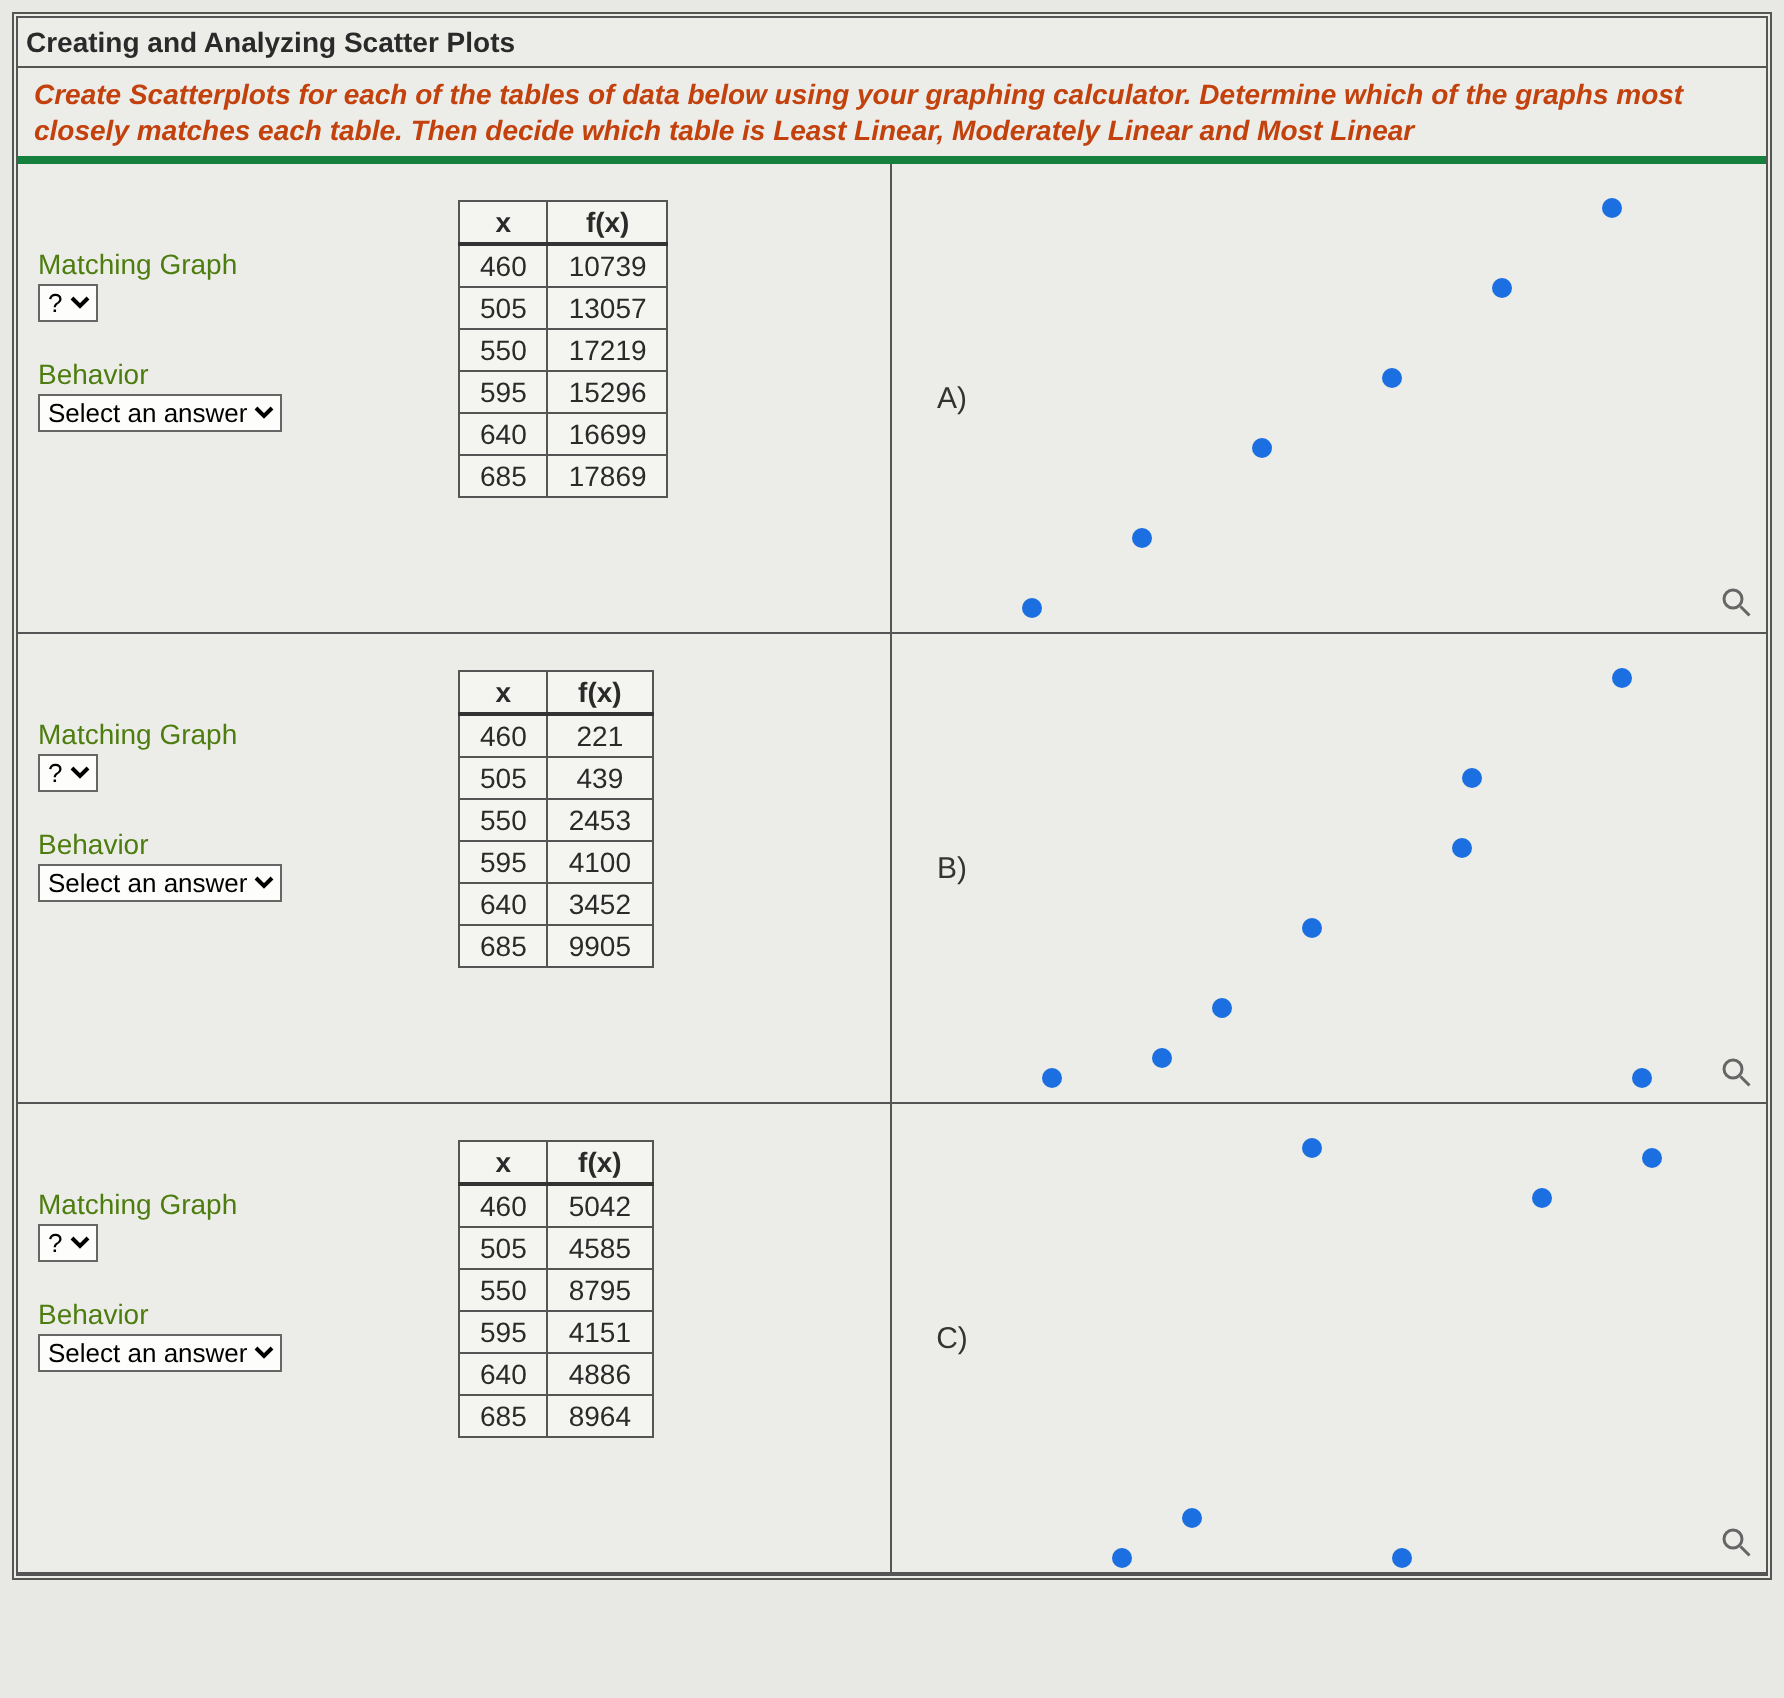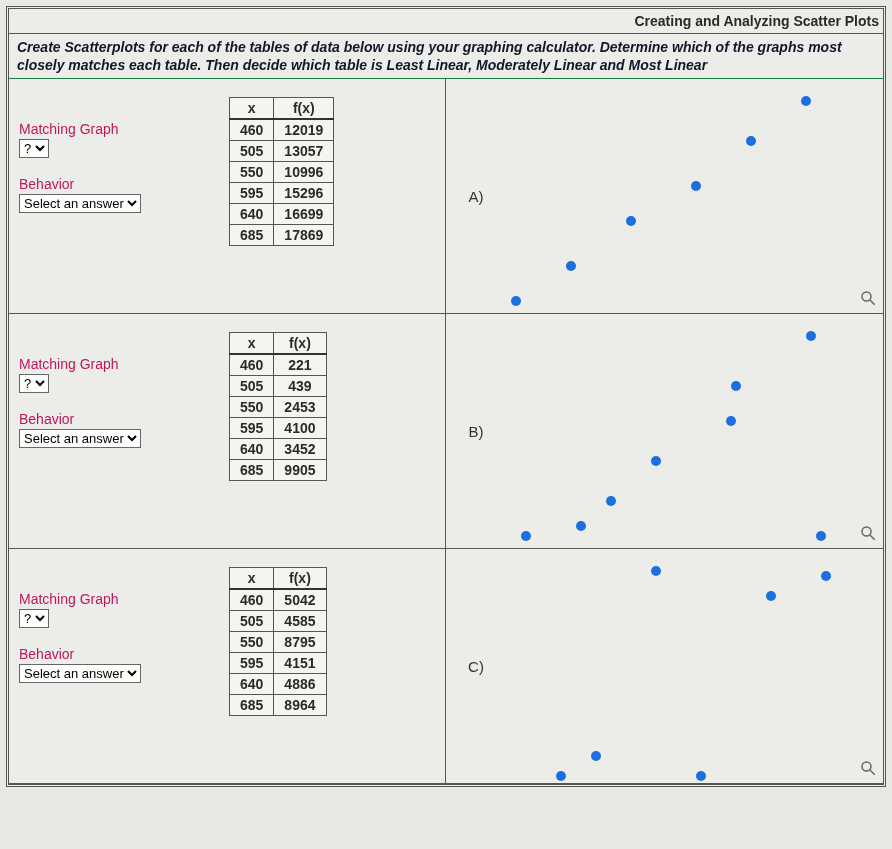--- a/index.html
+++ b/index.html
@@ -11,72 +11,72 @@
     background: #e8e8e4;
     color: #2a2a2a;
     width: 892px;
   }
   .outer {
     border: 3px double #555;
     background: #ecece8;
   }
   .title-cell {
     border-bottom: 1px solid #555;
-    text-align: right;
+    text-align: left;
     font-weight: bold;
     padding: 4px;
   }
   .instructions {
-    border-bottom: 1px solid #15803d;
+    border-bottom: 4px solid #15803d;
     padding: 4px 8px;
     font-style: italic;
     font-weight: bold;
-    color: #0f172a;
+    color: #c2410c;
     line-height: 1.3;
   }
   .grid {
     display: grid;
     grid-template-columns: 1fr 1fr;
   }
   .cell {
     border-bottom: 1px solid #555;
     padding: 12px 10px;
     position: relative;
     min-height: 230px;
   }
   .cell-left { border-right: 1px solid #555; }
   .controls {
     float: left;
     width: 190px;
     padding-top: 30px;
   }
   .controls .label {
     font-size: 14px;
-    color: #be185d;
+    color: #4d7c0f;
     margin-bottom: 2px;
   }
   .controls select {
     font-size: 13px;
     border: 1px solid #666;
     background: #fdfdfb;
     margin-bottom: 18px;
   }
   .data-table {
     float: left;
     border-collapse: collapse;
     margin-left: 20px;
     margin-top: 6px;
     background: #f4f4f0;
   }
   .data-table th, .data-table td {
     border: 1px solid #555;
     padding: 2px 10px;
     text-align: center;
     font-size: 14px;
-    font-weight: bold;
+    font-weight: normal;
   }
   .data-table th {
     font-weight: bold;
     border-bottom: 2px solid #333;
   }
   .plot-cell {
     display: flex;
     align-items: center;
   }
   .plot-label {
@@ -131,29 +131,29 @@
       <table class="data-table">
         <thead>
             <tr>
           <th>x</th>
           <th>f(x)</th>
         </tr>
           </thead>
         <tbody>
           <tr>
               <td>460</td>
-              <td>12019</td>
+              <td>10739</td>
             </tr>
           <tr>
               <td>505</td>
               <td>13057</td>
             </tr>
           <tr>
               <td>550</td>
-              <td>10996</td>
+              <td>17219</td>
             </tr>
           <tr>
               <td>595</td>
               <td>15296</td>
             </tr>
           <tr>
               <td>640</td>
               <td>16699</td>
             </tr>
           <tr>

